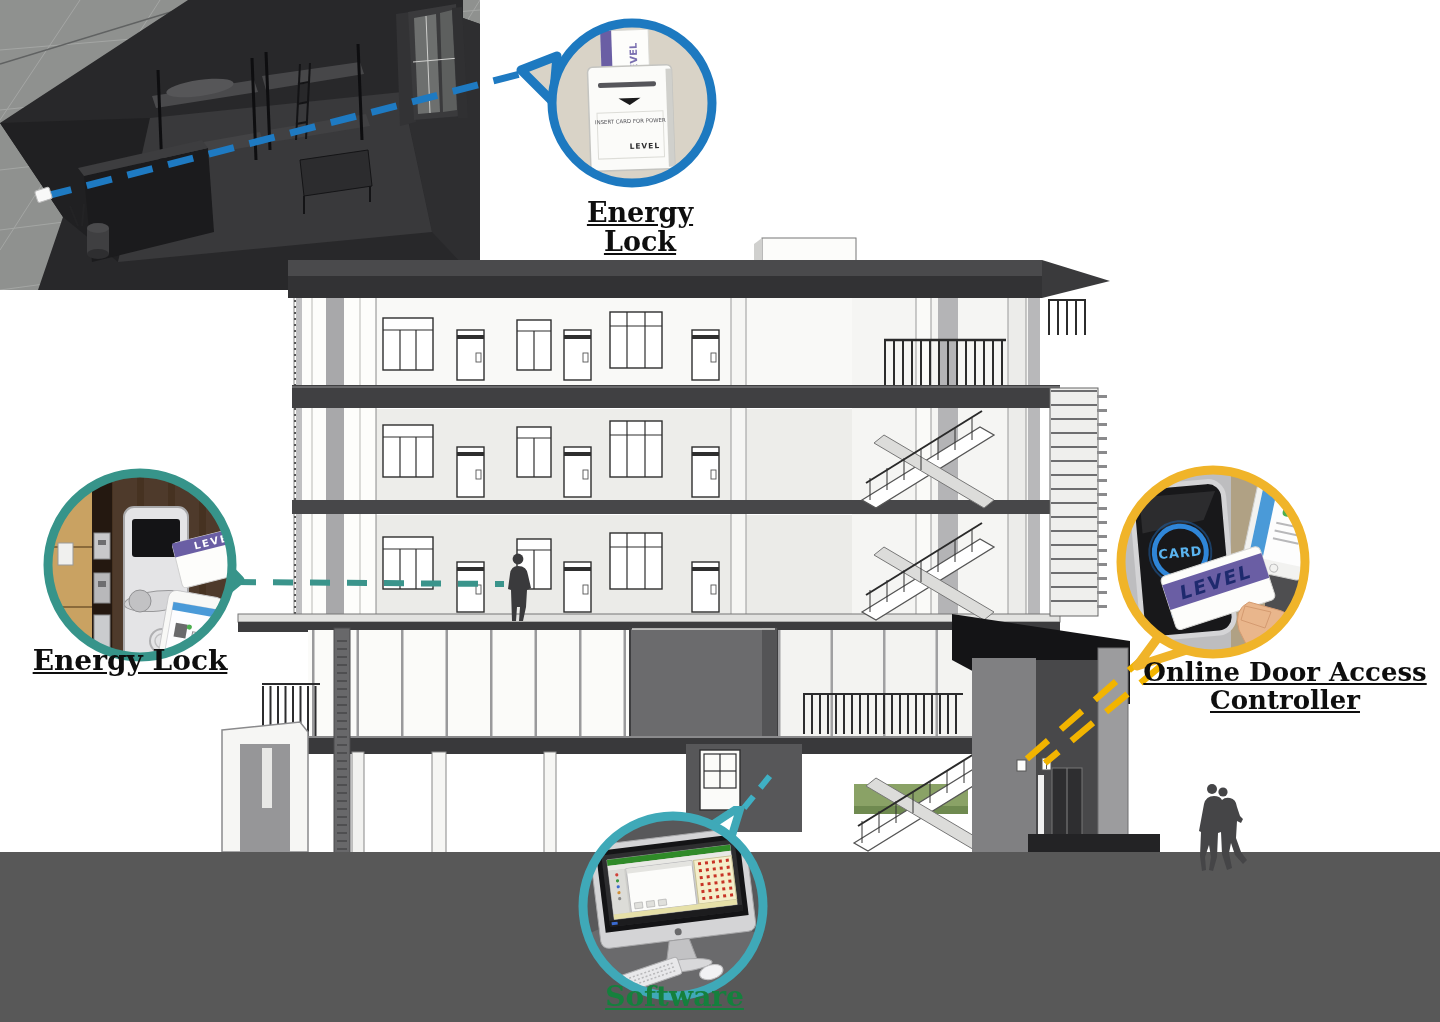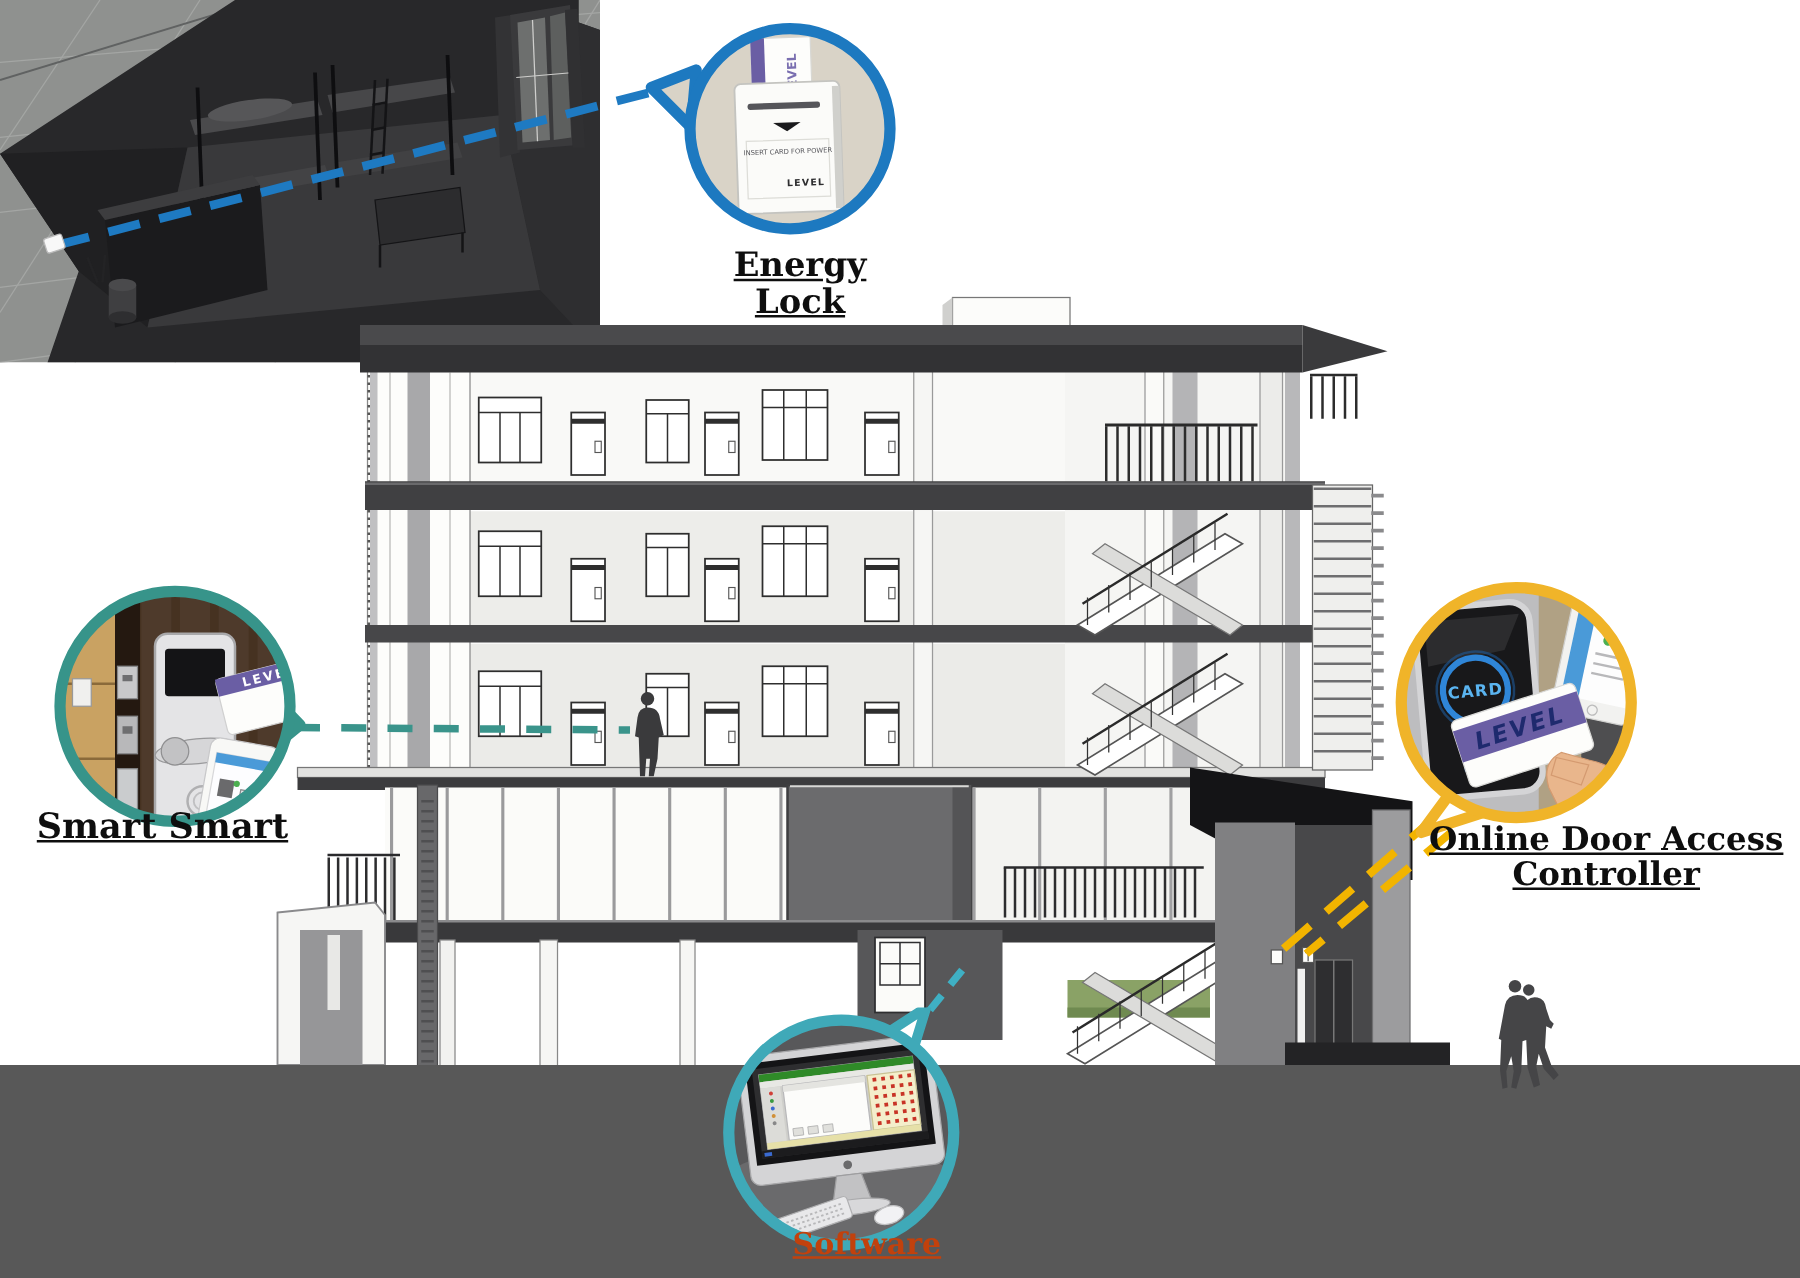--- a/index.html
+++ b/index.html
@@ -360,21 +360,21 @@
           <rect x="164" y="176" width="14" height="16" fill="#e8e8ea" stroke="#8a8a8c"></rect>
           <line x1="146" y1="198" x2="178" y2="198" stroke="#c0c0c2" stroke-width="2"></line>
           <line x1="150" y1="204" x2="174" y2="204" stroke="#c0c0c2" stroke-width="2"></line>
           <circle cx="162" cy="228" r="3" fill="none" stroke="#bbb"></circle>
         </g>
       </g>
       <circle cx="112" cy="110" r="92" fill="none" stroke="#37948a" stroke-width="9"></circle>
     </svg>
   </div>
   <div class="callout-label" style="left:20px;top:646px;width:220px;font-size:28px">
-    <span>Smart Smart</span>
+    <span>Energy Lock</span>
   </div>
 
   <div class="abs z3" style="left:1113px;top:460px;width:230px;height:230px">
     <svg width="230" height="230" viewBox="0 0 230 230">
       <polygon points="52,168 24,206 80,188" fill="#ffffff" stroke="#f0b429" stroke-width="9" stroke-linejoin="round"></polygon>
       <clipPath id="clipA">
           <circle cx="100" cy="102" r="92"></circle>
         </clipPath>
       <circle cx="100" cy="102" r="92" fill="#c2b194"></circle>
       <g clip-path="url(#clipA)">
@@ -467,17 +467,17 @@
             <line x1="30" y1="163" x2="92" y2="163" stroke="#b8b8ba" stroke-width="1.5" stroke-dasharray="2 2"></line>
             <line x1="30" y1="167" x2="92" y2="167" stroke="#b8b8ba" stroke-width="1.5" stroke-dasharray="2 2"></line>
             <line x1="30" y1="171" x2="92" y2="171" stroke="#b8b8ba" stroke-width="1.5" stroke-dasharray="2 2"></line>
           </g>
           <ellipse cx="128" cy="170" rx="12" ry="7" transform="rotate(-10 128 170)" fill="#f2f2f4" stroke="#c0c0c2"></ellipse>
         </g>
       </g>
       <circle cx="98" cy="100" r="90" fill="none" stroke="#3fa9b8" stroke-width="9"></circle>
     </svg>
   </div>
-  <div class="callout-label" style="left:596px;top:982px;width:195px;font-size:24px;color:#c2410c">
+  <div class="callout-label" style="left:577px;top:982px;width:195px;font-size:28px;color:#15803d">
     <span>Software</span>
   </div>
 
 </div>
 
 </body></html>

